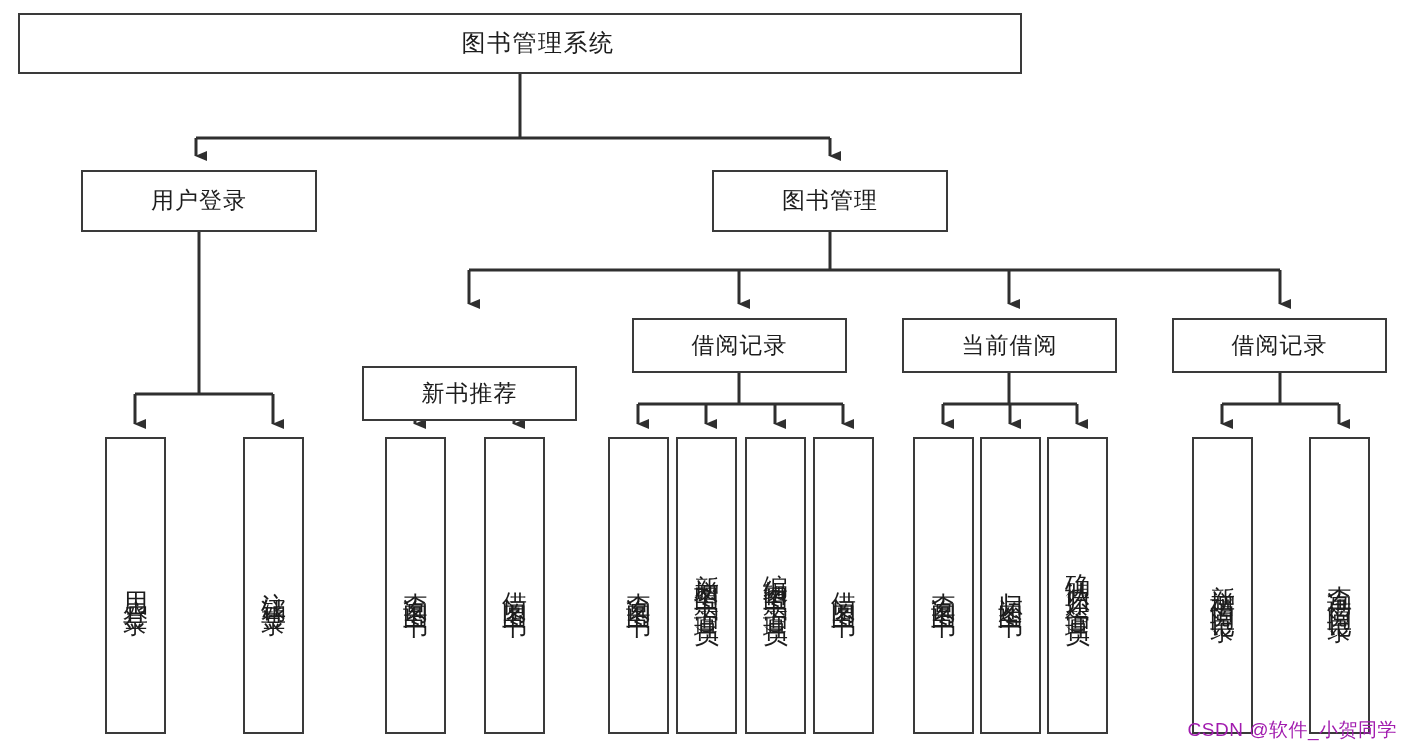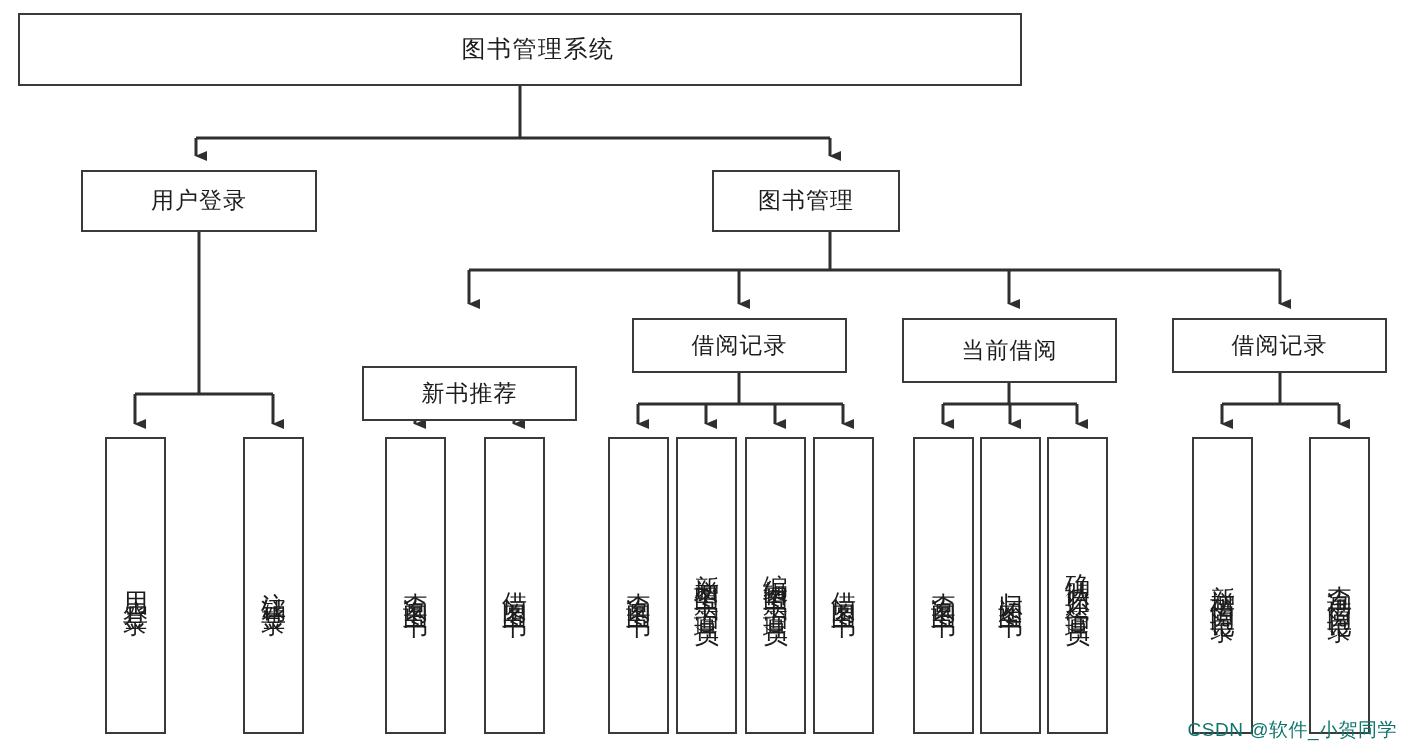--- a/index.html
+++ b/index.html
@@ -51,21 +51,21 @@
     letter-spacing:7px;
     white-space:nowrap;
     -webkit-text-orientation:upright;
   }
 
   #watermark{
     position:absolute;
     right:8px;
     bottom:4px;
     font-size:19px;
-    color:#0f766e;
+    color:#a21caf;
     letter-spacing:0.5px;
     white-space:nowrap;
     pointer-events:none;
     font-family:"Liberation Sans","DejaVu Sans",sans-serif;
   }
 </style>
 </head>
 <body>
 
 <div id="stage">
@@ -115,38 +115,38 @@
       <path d="M1010,404 L1010,424" marker-end="url(#arrow)"></path>
       <path d="M1077,404 L1077,424" marker-end="url(#arrow)"></path>
 
       <path d="M1280,373 L1280,404"></path>
       <path d="M1222,404 L1339,404"></path>
       <path d="M1222,404 L1222,424" marker-end="url(#arrow)"></path>
       <path d="M1339,404 L1339,424" marker-end="url(#arrow)"></path>
     </g>
   </svg>
 
-  <div class="node h-node" id="n-root" style="left:18px;top:13px;width:1004px;height:73px;padding-left:36px;">
+  <div class="node h-node" id="n-root" style="left:18px;top:13px;width:1004px;height:61px;padding-left:36px;">
     <span class="lbl">图书管理系统</span>
   </div>
 
   <div class="node h-node" style="left:81px;top:170px;width:236px;height:62px;">
     <span class="lbl">用户登录</span>
   </div>
-  <div class="node h-node" style="left:712px;top:170px;width:188px;height:62px;">
+  <div class="node h-node" style="left:712px;top:170px;width:236px;height:62px;">
     <span class="lbl">图书管理</span>
   </div>
 
   <div class="node h-node" style="left:362px;top:318px;width:215px;height:55px;margin-top:48px;">
     <span class="lbl">新书推荐</span>
   </div>
   <div class="node h-node" style="left:632px;top:318px;width:215px;height:55px;">
     <span class="lbl">借阅记录</span>
   </div>
-  <div class="node h-node" style="left:902px;top:318px;width:215px;height:65px;">
+  <div class="node h-node" style="left:902px;top:318px;width:215px;height:55px;">
     <span class="lbl">当前借阅</span>
   </div>
   <div class="node h-node" style="left:1172px;top:318px;width:215px;height:55px;">
     <span class="lbl">借阅记录</span>
   </div>
 
   <div class="node v-node" style="left:105px;top:437px;width:61px;height:297px;">
     <span class="lbl">用户登录</span>
   </div>
   <div class="node v-node" style="left:243px;top:437px;width:61px;height:297px;">

